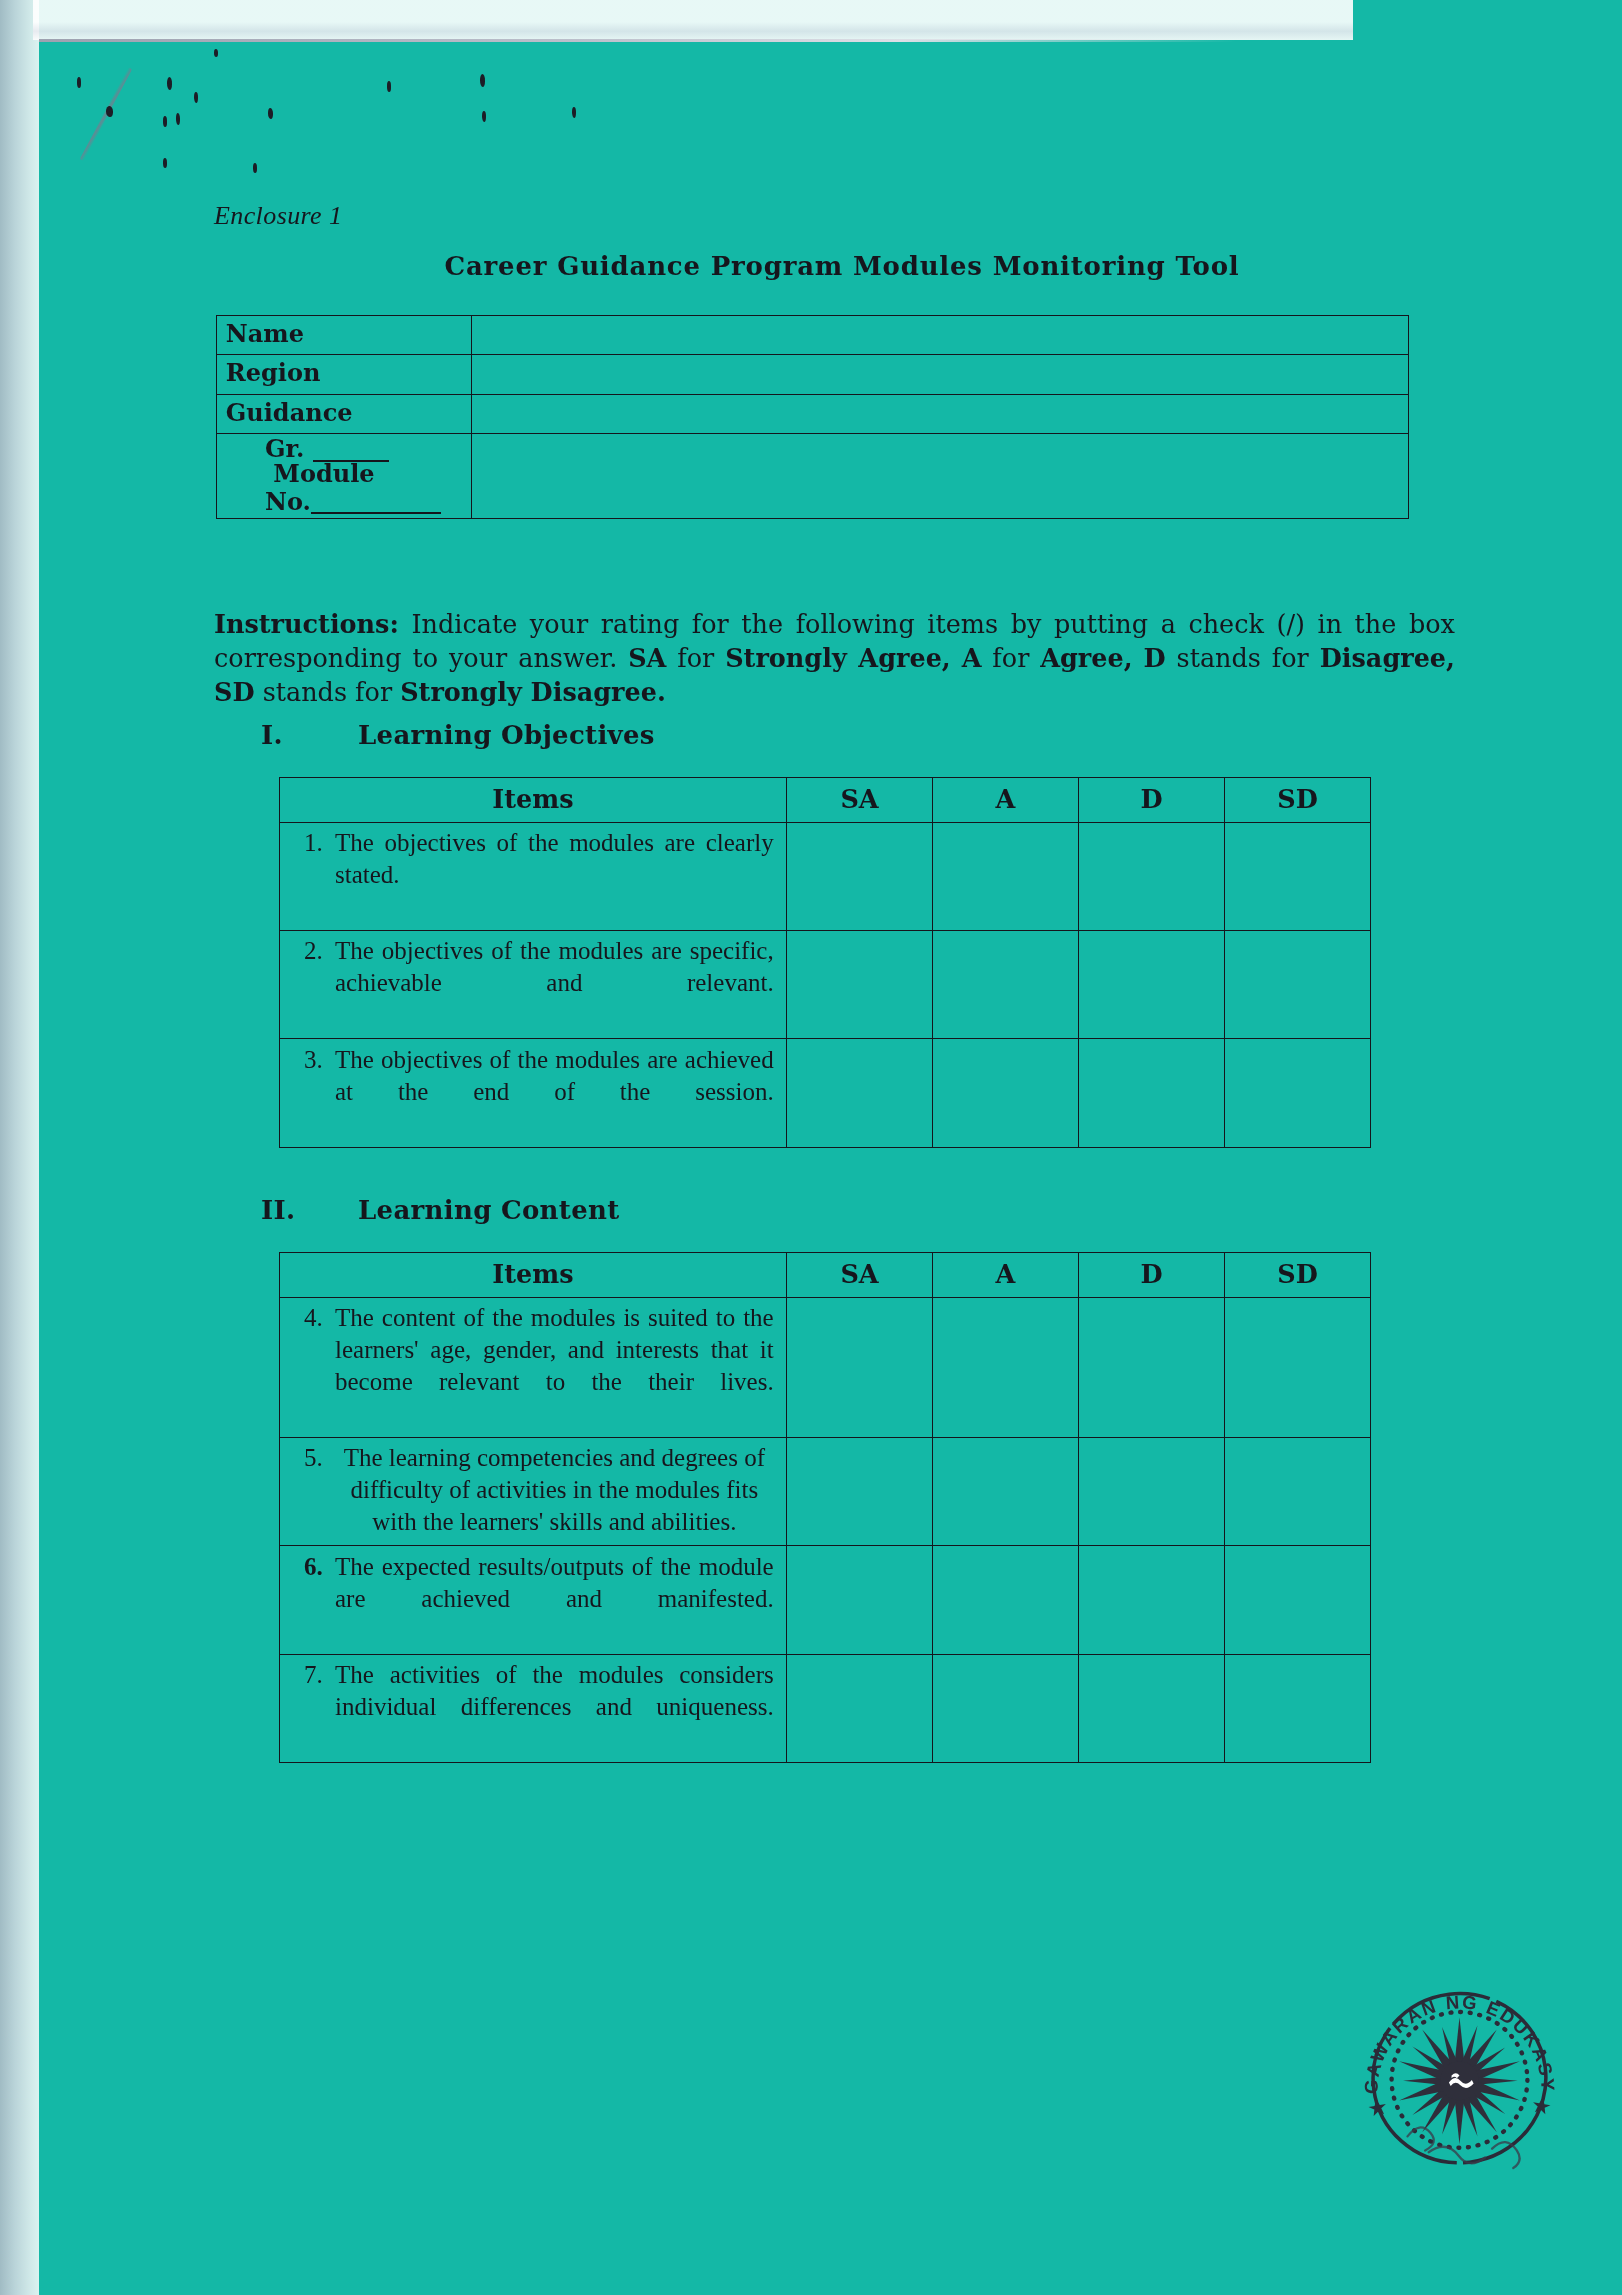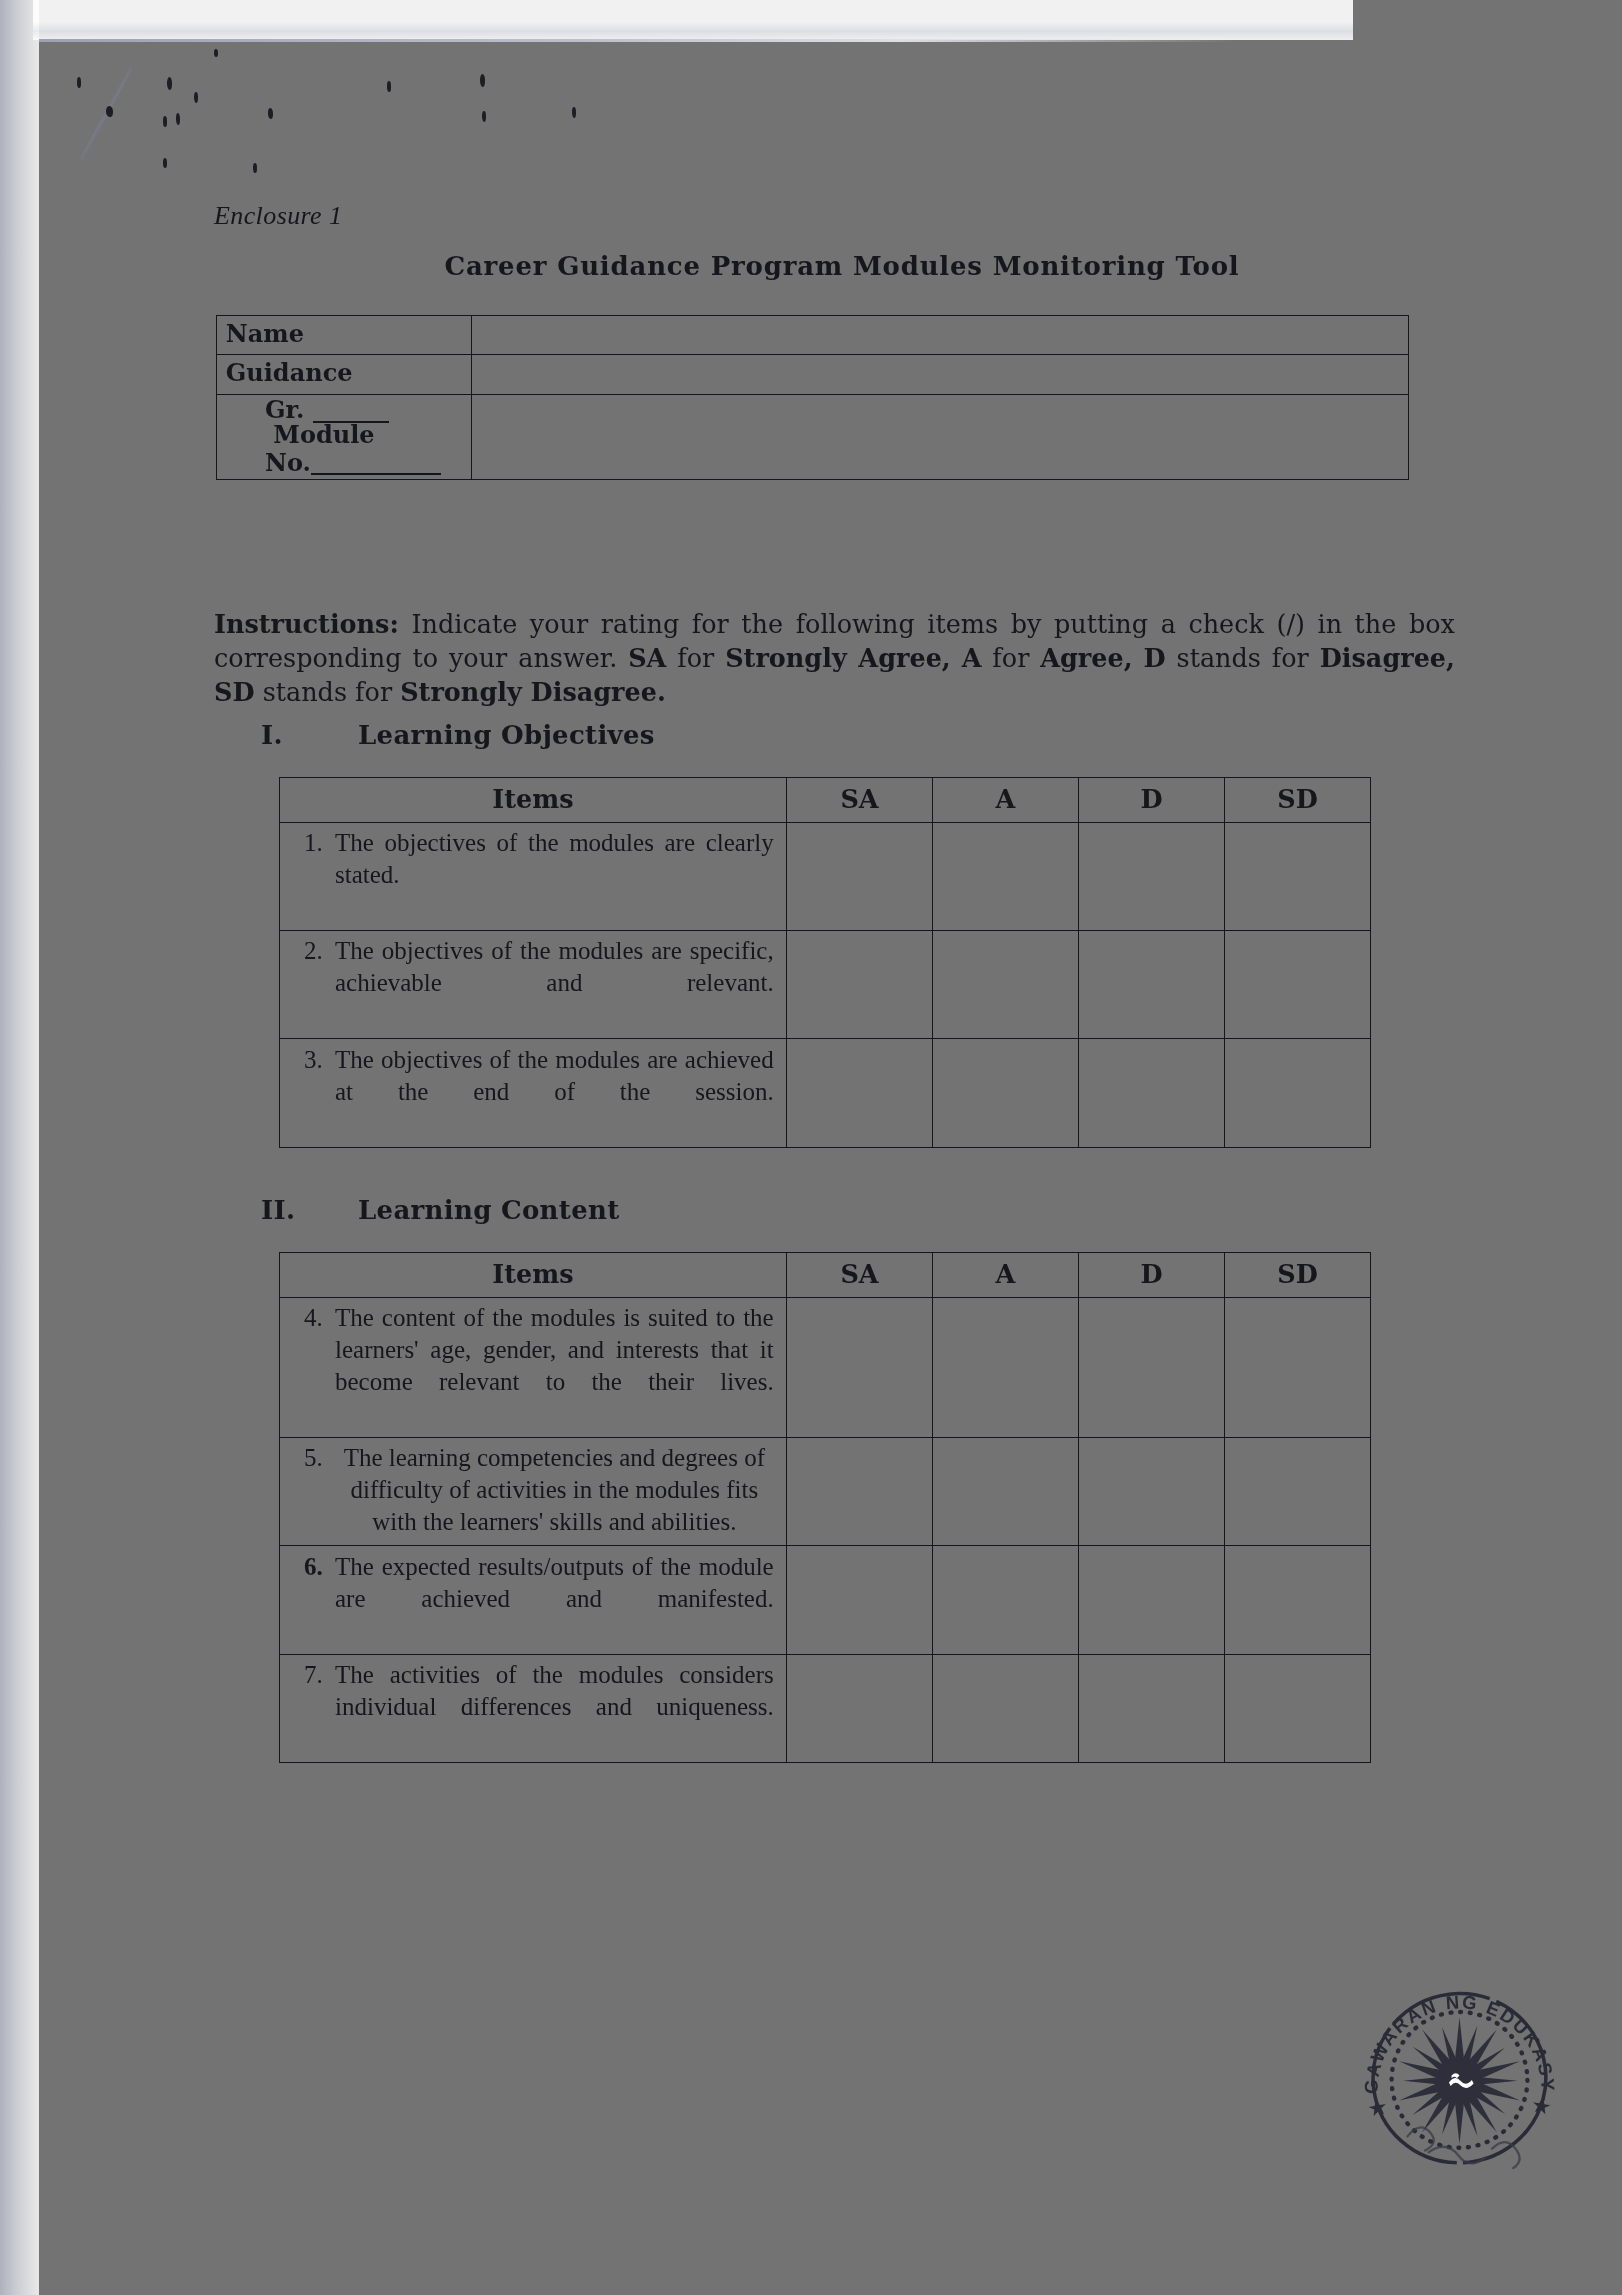--- a/index.html
+++ b/index.html
@@ -4,21 +4,21 @@
 <style>
   html, body {
     margin: 0;
     padding: 0;
     background: #ffffff;
   }
   #page {
     position: relative;
     width: 1622px;
     height: 2295px;
-    background: #737373;
+    background: #14b8a6;
     overflow: hidden;
     font-family: "Liberation Serif", "DejaVu Serif", serif;
     color: #16161d;
   }
 
   
   .scan-edge-left {
     position: absolute;
     left: 0; top: 0;
     width: 39px; height: 2295px;
@@ -222,20 +222,24 @@
 
   <div class="doc-title">Career Guidance Program Modules Monitoring Tool</div>
 
   <table class="info-table">
     <tbody>
       <tr>
         <td class="info-label-col">Name</td>
         <td class="value-cell"></td>
       </tr>
       <tr>
+        <td class="info-label-col">Region</td>
+        <td class="value-cell"></td>
+      </tr>
+      <tr>
         <td class="info-label-col">Guidance</td>
         <td class="value-cell"></td>
       </tr>
       <tr class="gr-row">
         <td class="info-label-col">
           <span class="gr-line1">Gr.&nbsp;<span class="blank-rule rule-short"></span>&nbsp;Module</span>
           <span class="gr-line2">No.<span class="blank-rule rule-long"></span></span>
         </td>
         <td class="value-cell"></td>
       </tr>

